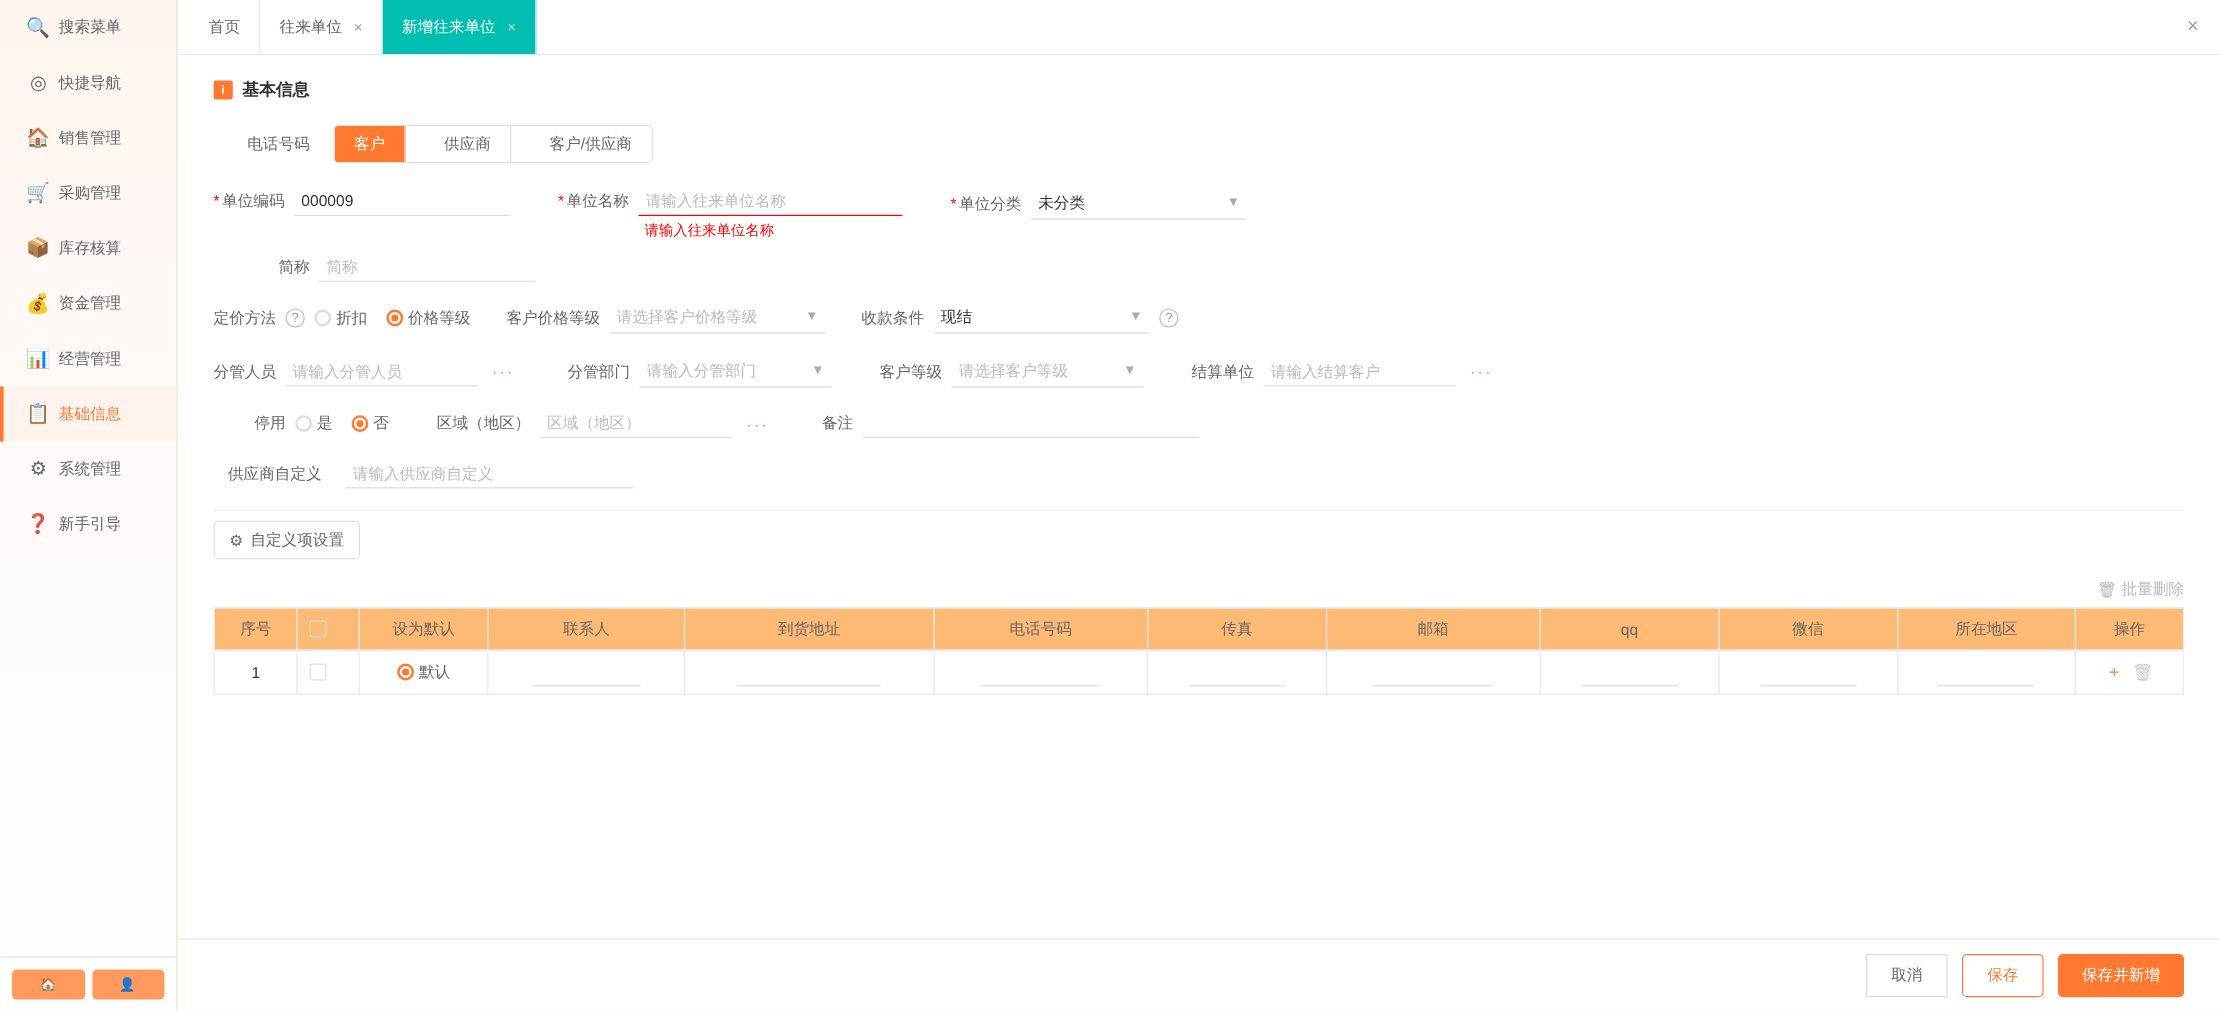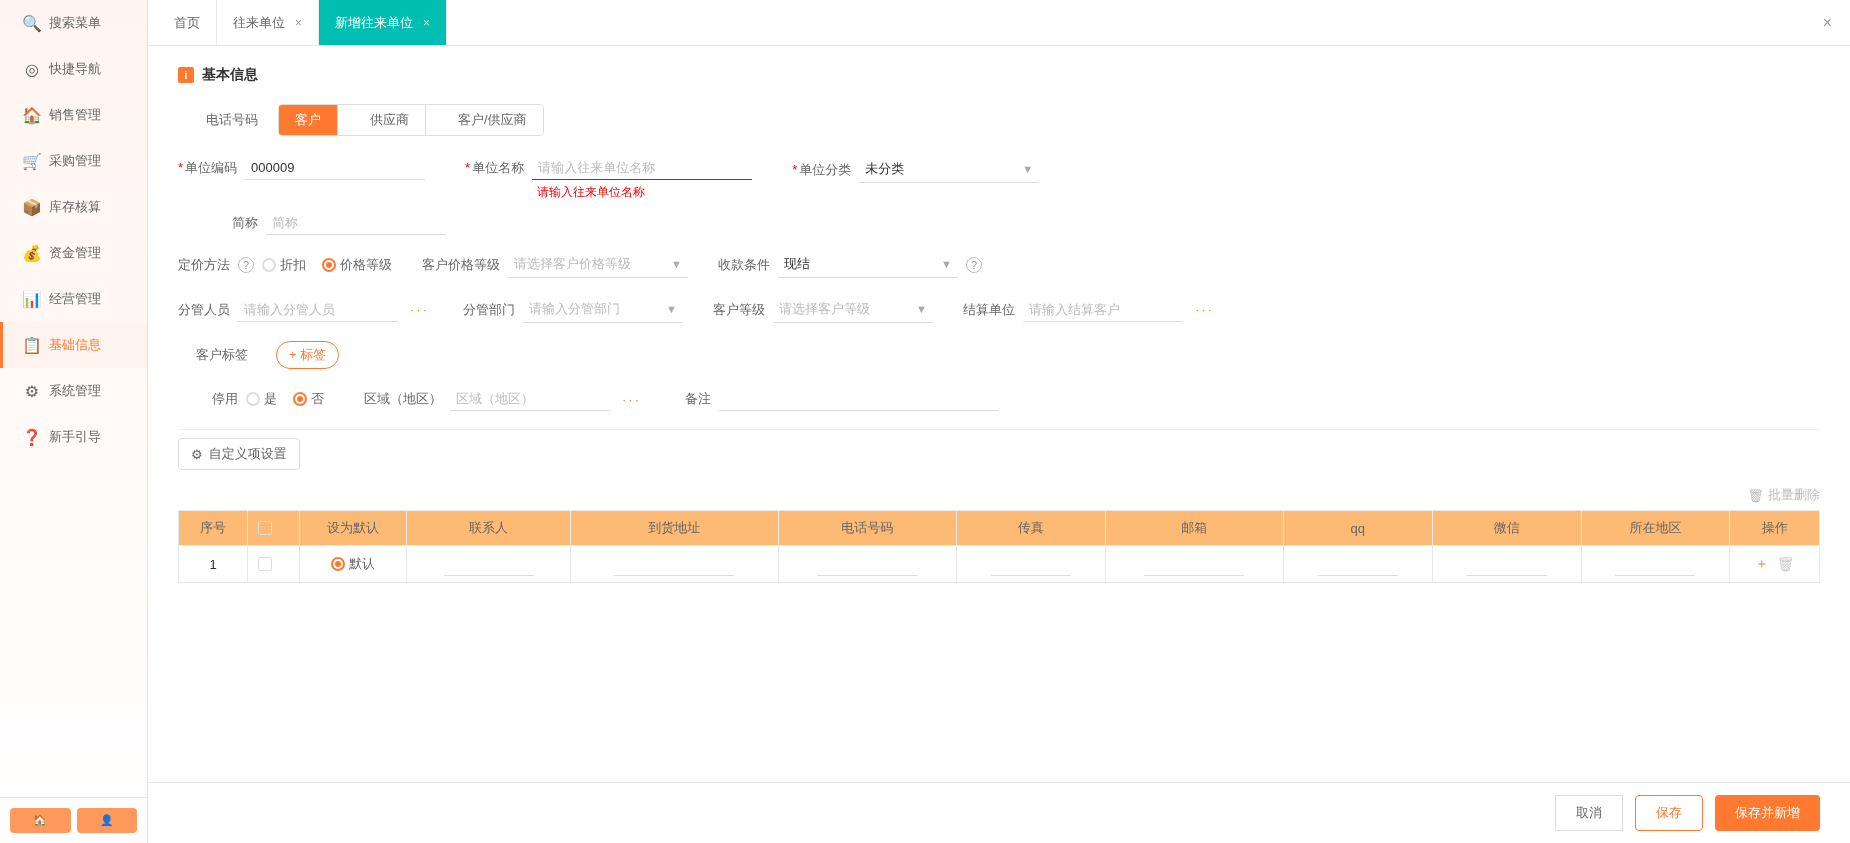--- a/index.html
+++ b/index.html
@@ -523,21 +523,21 @@
       <div class="form-field">
         <span class="field-label">收款条件</span>
         <div class="field-select-wrapper" style="min-width:180px;">
           <span class="val">现结</span>
           <span class="ch">▼</span>
         </div>
         <span class="help-icon">?</span>
       </div>
     </div>
 
-    <div class="form-row" style="gap:30px;align-items:center;margin-top:16px;">
+    <div class="form-row" style="gap:40px;align-items:center;margin-top:16px;">
       <div class="form-field">
         <span class="field-label">分管人员</span>
         <input class="field-input" type="text" style="width: 160px;" placeholder="请输入分管人员">
         <span class="more-btn">···</span>
       </div>
       <div class="form-field">
         <span class="field-label">分管部门</span>
         <div class="field-select-wrapper" style="min-width:160px;">
           <span class="placeholder">请输入分管部门</span>
           <span class="ch">▼</span>
@@ -550,24 +550,20 @@
           <span class="ch">▼</span>
         </div>
       </div>
       <div class="form-field">
         <span class="field-label">结算单位</span>
         <input class="field-input" type="text" style="width: 160px;" placeholder="请输入结算客户">
         <span class="more-btn">···</span>
       </div>
     </div>
 
-    <div class="form-row" style="align-items:center;margin-top:10px;">
-      <span class="field-label" style="min-width:70px;text-align:right;margin-right:8px;">客户标签</span>
-      <button class="tag-btn">+ 标签</button>
-    </div>
 
     <div class="form-row" style="gap:40px;align-items:center;margin-top:10px;">
       <div class="form-field">
         <span class="field-label" style="width:60px;text-align:right;">停用</span>
         <div class="radio-group">
           <label class="radio-item">
             <div class="radio-circle"></div>
             <span>是</span>
           </label>
           <label class="radio-item">
@@ -580,20 +576,24 @@
         <span class="field-label">区域（地区）</span>
         <input class="field-input" type="text" style="width: 160px;" placeholder="区域（地区）">
         <span class="more-btn">···</span>
       </div>
       <div class="form-field">
         <span class="field-label">备注</span>
         <input class="field-input" type="text" style="width: 280px;">
       </div>
     </div>
 
+    <div class="form-row" style="align-items:center;margin-top:8px;">
+      <span class="field-label" style="min-width:90px;text-align:right;">供应商自定义</span>
+      <input class="field-input" type="text" style="width: 240px;" placeholder="请输入供应商自定义">
+    </div>
 
     <div class="divider"></div>
 
     <button class="custom-settings-btn">
       <span>⚙</span>
       <span>自定义项设置</span>
     </button>
 
     <div class="batch-delete">
       <span>🗑</span>

